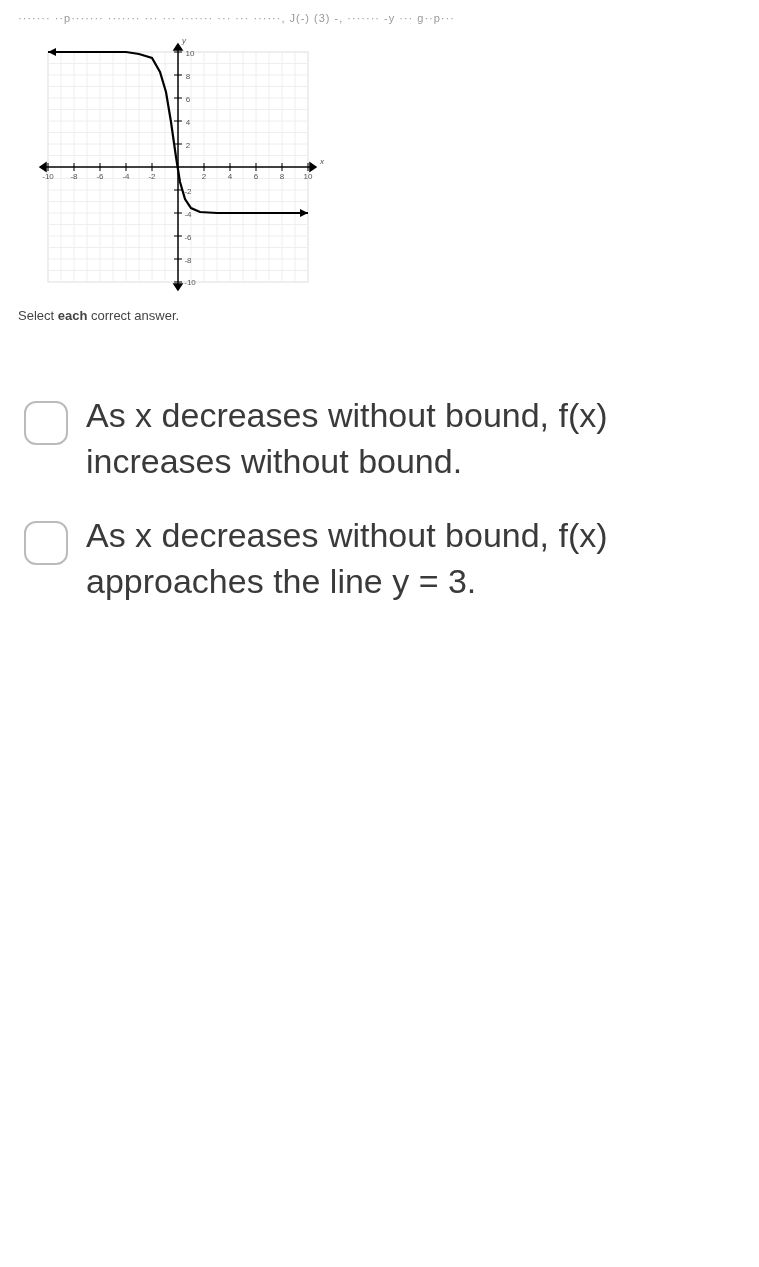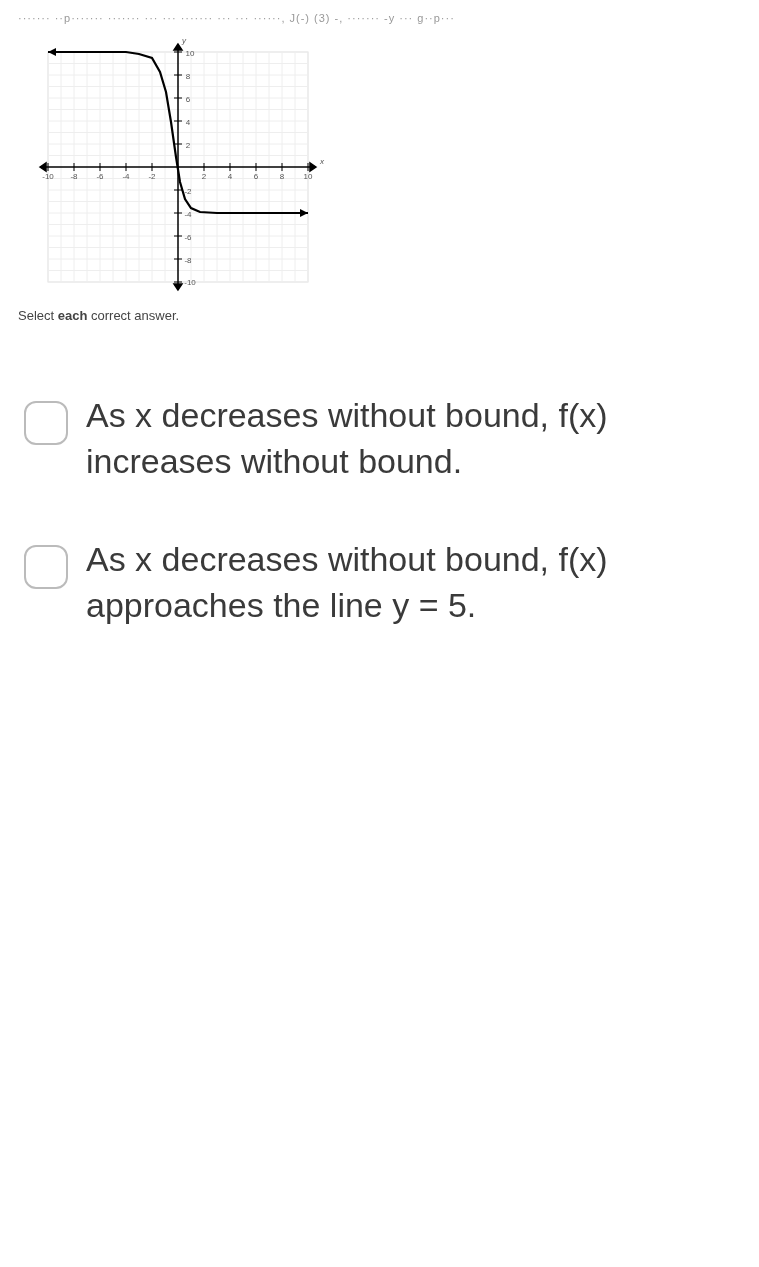--- a/index.html
+++ b/index.html
@@ -30,21 +30,21 @@
   }
   .instruction {
     font-size: 13px;
     color: #444;
     margin-top: 0;
     margin-bottom: 70px;
   }
   .options {
     display: flex;
     flex-direction: column;
-    gap: 52px;
+    gap: 28px;
     padding-left: 6px;
   }
   .option {
     display: flex;
     align-items: flex-start;
     gap: 18px;
   }
   .checkbox {
     width: 44px;
     height: 44px;
@@ -185,15 +185,15 @@
   <span>Select </span><b>each</b><span> correct answer.</span>
 </div>
 
 <div class="options">
   <div class="option">
     <div class="checkbox"></div>
     <div class="option-text">As x decreases without bound, f(x) increases without bound.</div>
   </div>
   <div class="option">
     <div class="checkbox"></div>
-    <div class="option-text">As x decreases without bound, f(x) approaches the line y = 5.</div>
+    <div class="option-text">As x decreases without bound, f(x) approaches the line y = 3.</div>
   </div>
 </div>
 
 </body></html>

